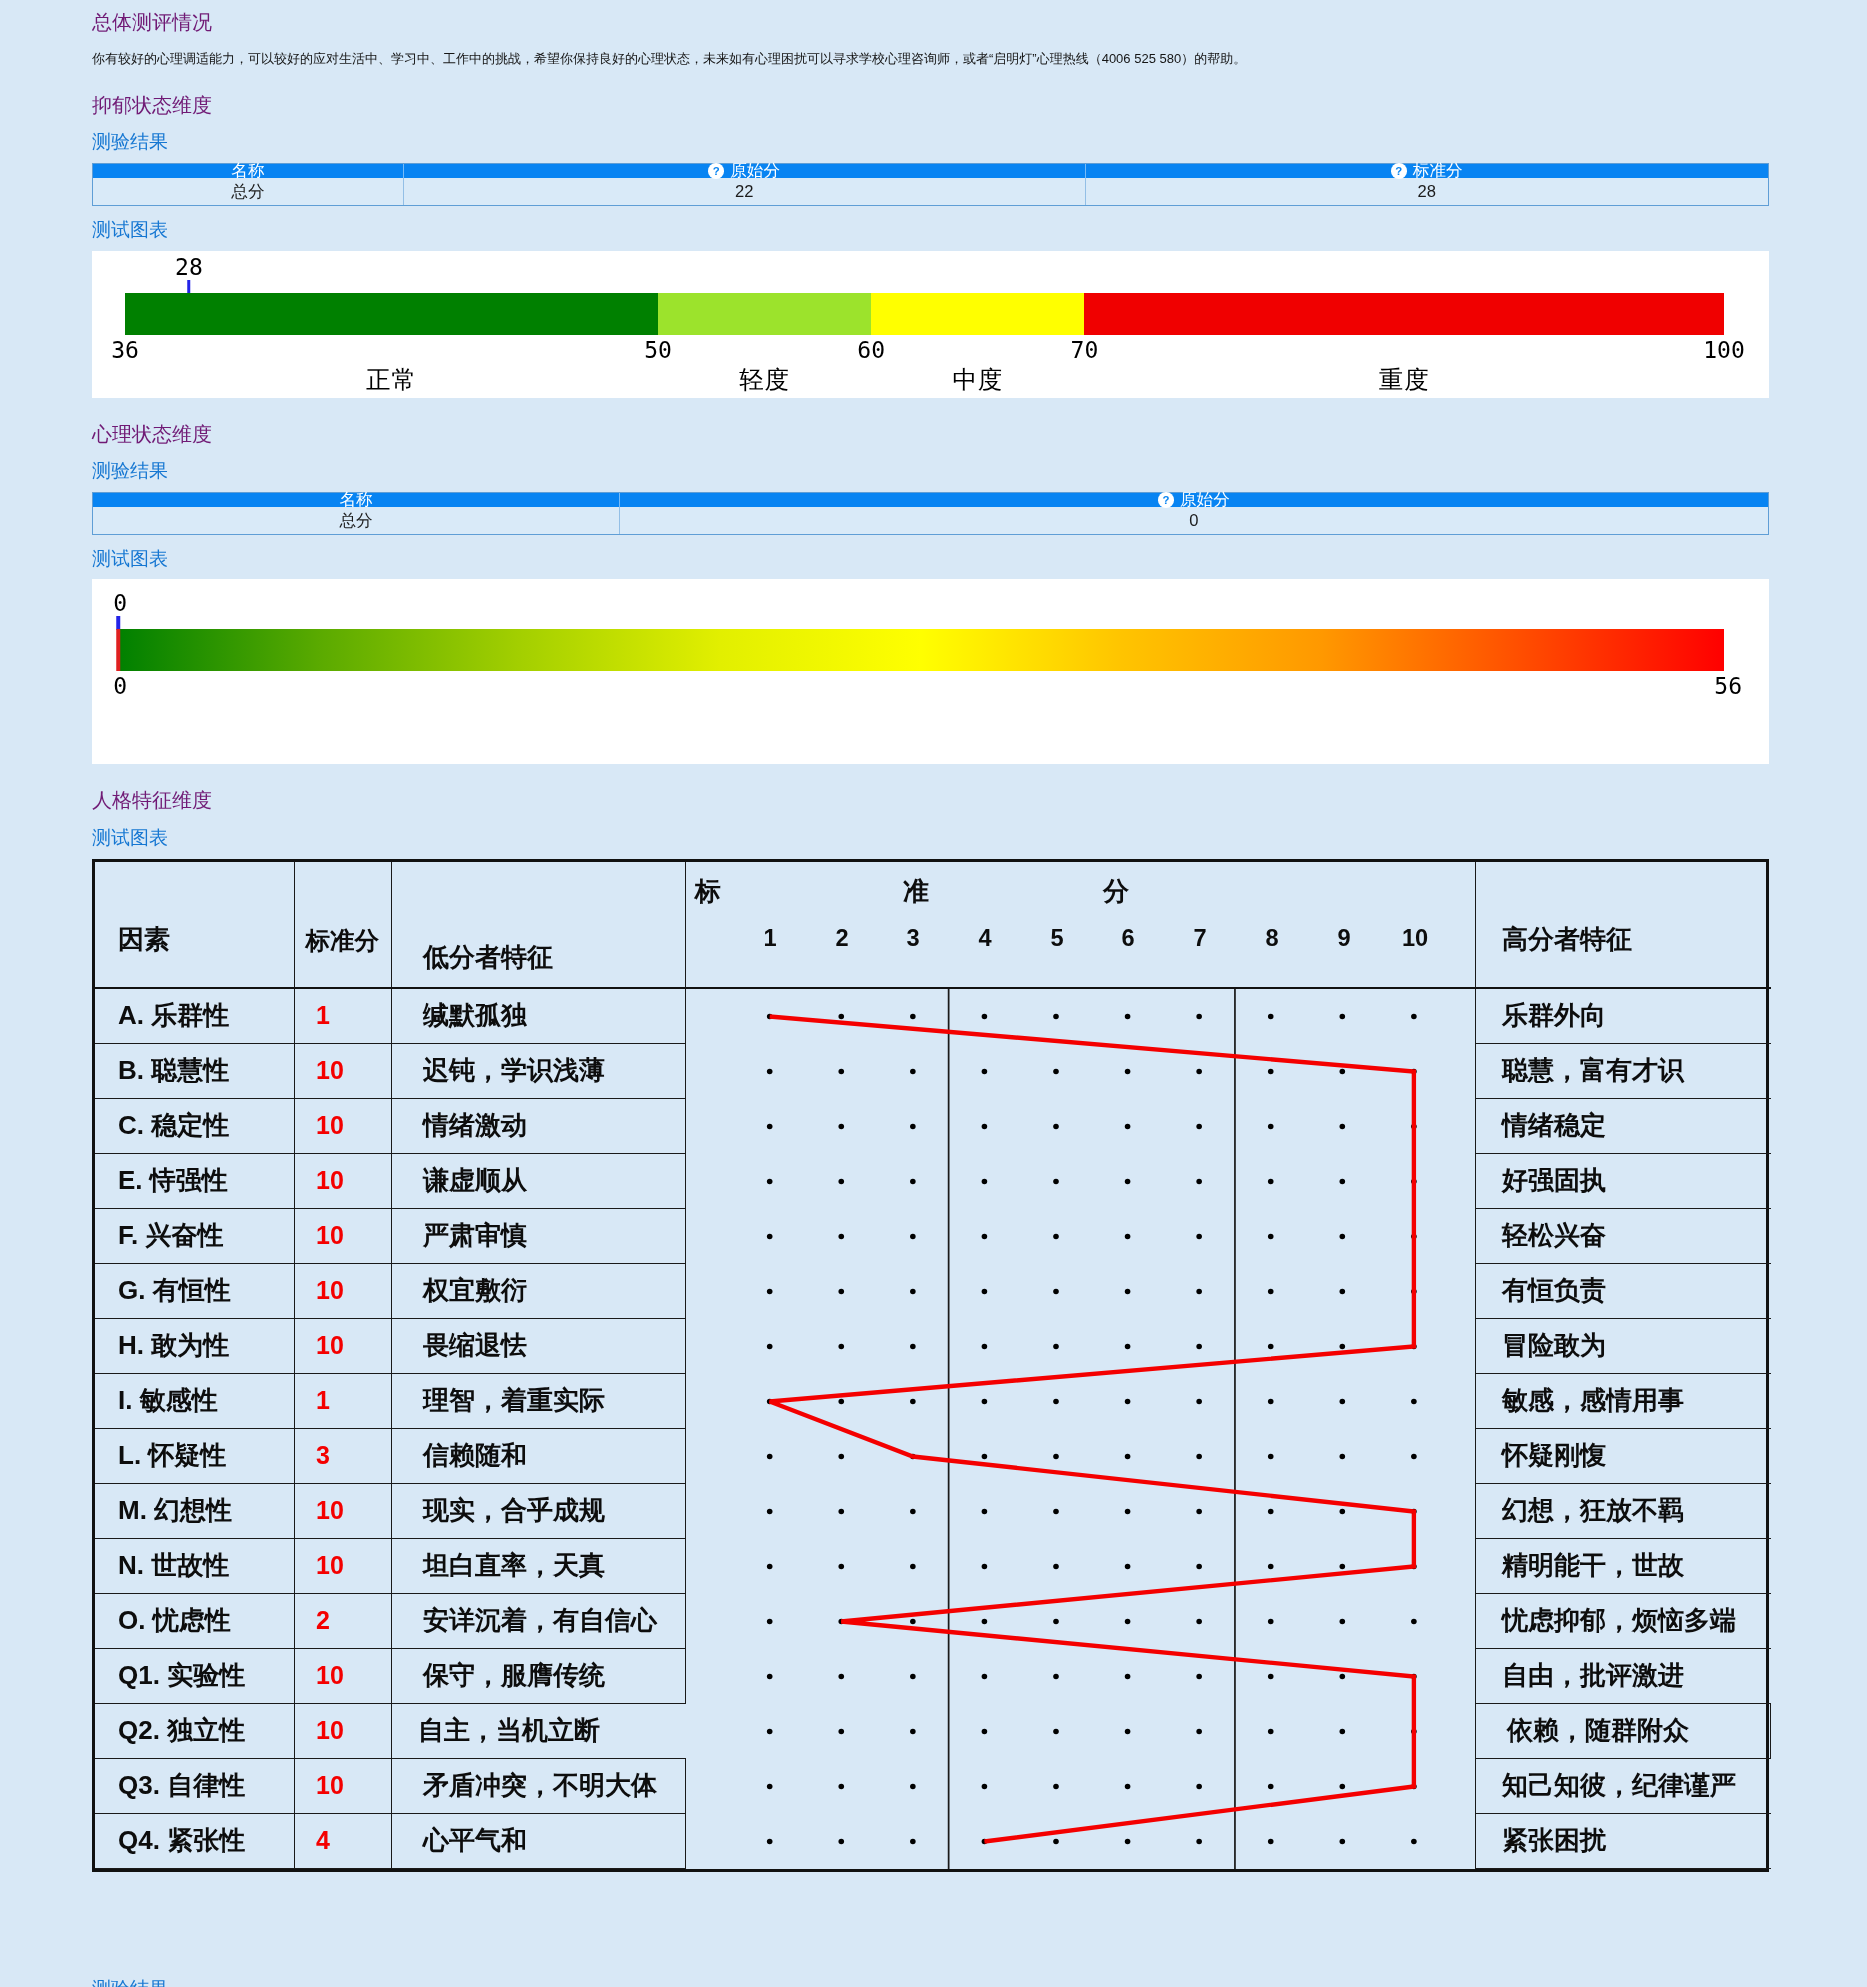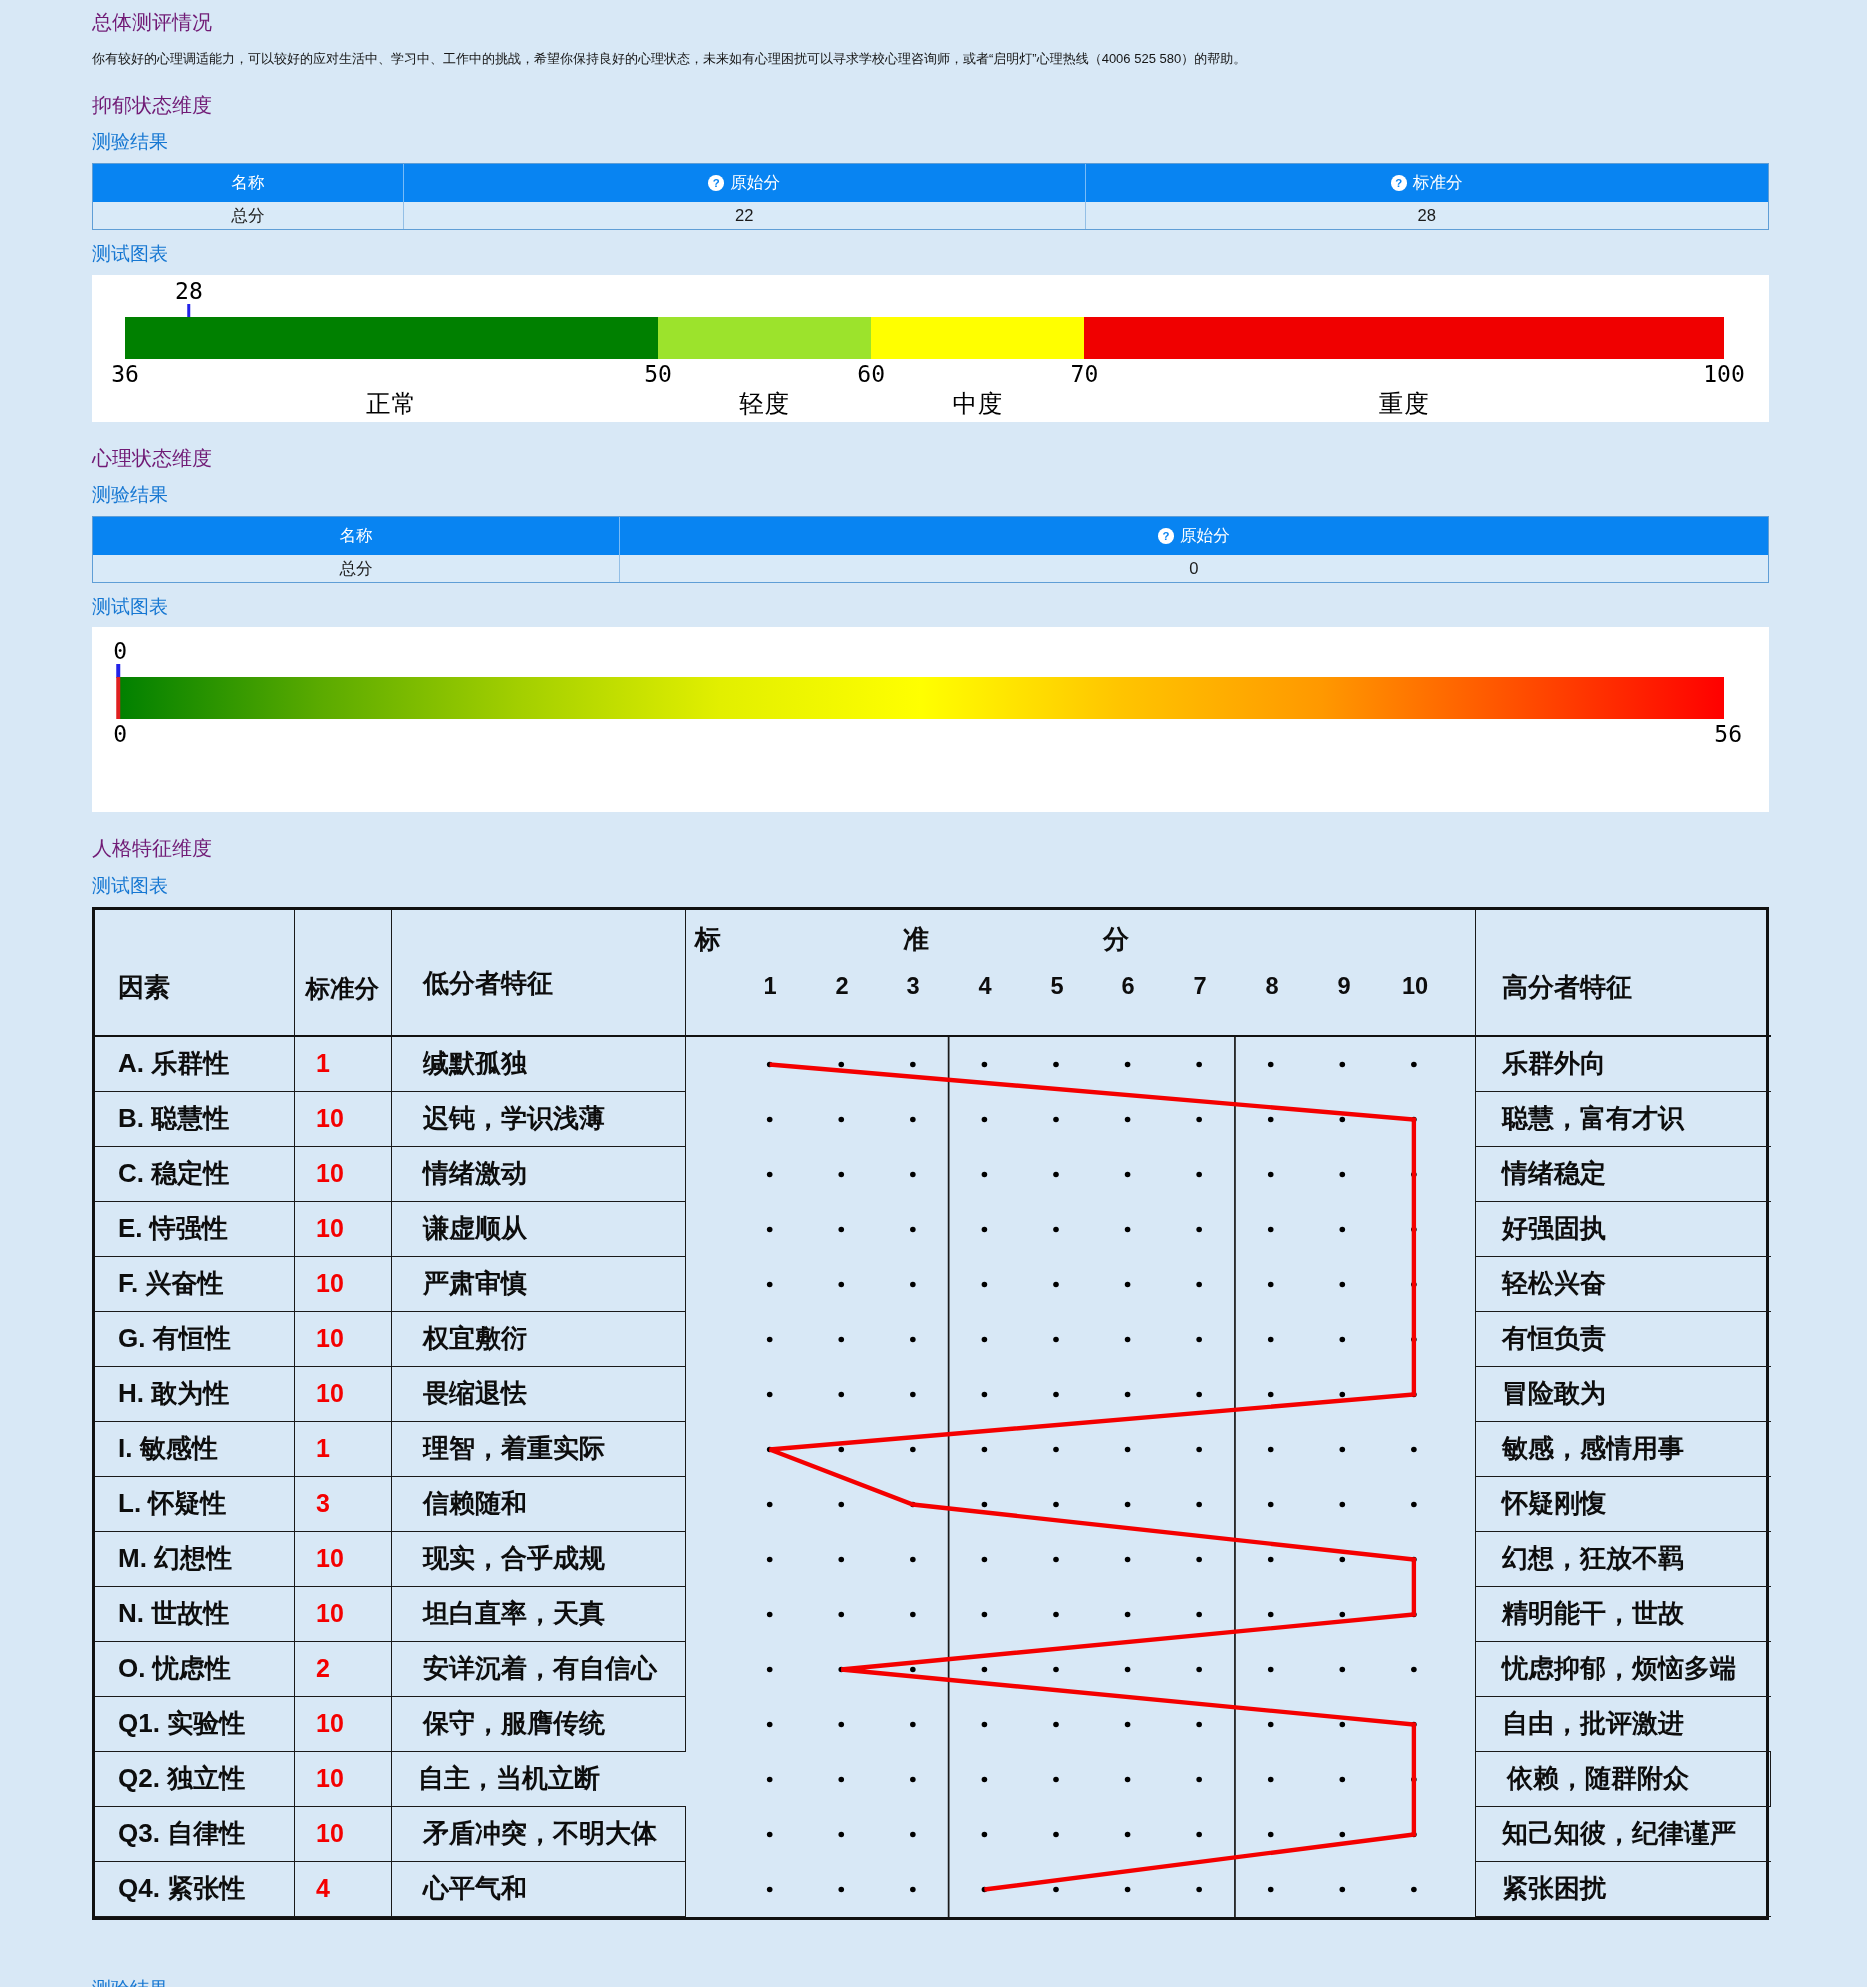--- a/index.html
+++ b/index.html
@@ -8,21 +8,21 @@
   .page { position:relative; width:1867px; height:1988px; overflow:hidden; background:#d8e8f6; padding:8.7px 92px 0 92px; }
 
   .page-title, .section-title { color:#701a75; font-size:20px; font-weight:500; }
   .page-title { margin-bottom:12.2px; }
   .section-title { margin:23px 0 10.5px 0; }
   .overall-desc { font-size:13px; color:#151515; line-height:1.62; margin-bottom:14px; }
   .sec-label { color:#1677d2; font-size:19px; margin:10.5px 0 7.9px 0; }
 
   
   .score-table { width:1677px; border:0.9px solid #5f9ed6; background:#d9eaf8; }
-  .st-header { display:flex; height:38px; background:#0884f2; color:#fff; }
+  .st-header { display:flex; height:14px; background:#0884f2; color:#fff; }
   .st-header .st-cell { border-left:0.9px solid rgba(255,255,255,0.45); }
   .st-header .st-cell:first-child { border-left:none; }
   .st-row { display:flex; height:27px; }
   .st-row .st-cell { border-left:0.9px solid #93bfe6; color:#1b1b1b; }
   .st-row .st-cell:first-child { border-left:none; }
   .st-cell { display:flex; align-items:center; justify-content:center; font-size:16.6px; }
   .t3 .c1 { width:18.5%; } .t3 .c2 { width:40.7%; } .t3 .c3 { width:40.8%; }
   .t2 .c1 { width:31.4%; } .t2 .c2 { width:68.6%; }
   .qicon { display:inline-flex; width:15.7px; height:15.7px; border-radius:50%; background:#fff; color:#0884f2;
            font-weight:bold; font-size:11.4px; align-items:center; justify-content:center; margin-right:6.1px; }
@@ -47,21 +47,21 @@
   .g2-axis-label { position:absolute; top:94px; transform:translateX(-35%); }
 
   
   .pf-table { width:1677px; display:grid; grid-template-columns:200px 97px 294px 790px 295px;
               grid-template-rows:127px repeat(16, 55px); border:3.5px solid #111; background:#d8e8f6;
               font-weight:bold; color:#0d0d0d; }
   .pf-cell { display:flex; align-items:center; font-size:26px; border-right:1.7px solid #1a1a1a; border-bottom:1.7px solid #1a1a1a; overflow:hidden; white-space:nowrap; }
   .pf-head { border-bottom:2.6px solid #111; }
   .pf-h-factor { padding-left:23px; align-items:flex-end; padding-bottom:30px; }
   .pf-h-score { padding-left:10.5px; align-items:flex-end; padding-bottom:30px; font-size:24.5px; }
-  .pf-h-low { padding-left:31px; align-items:flex-end; padding-bottom:34px; }
+  .pf-h-low { padding-left:31px; align-items:flex-end; padding-bottom:12px; }
   .pf-h-grid { position:relative; padding:0; }
   .pf-h-high { padding-left:26px; border-right:none; align-items:flex-end; padding-bottom:30px; }
   .pf-std-char { position:absolute; top:12.2px; font-size:26px; }
   .pf-grid-num { position:absolute; top:63px; transform:translateX(-50%); font-size:23.6px; }
   .pf-factor { padding-left:23px; }
   .pf-score { padding-left:21px; color:#f40000; font-size:25px; }
   .pf-low { padding-left:31px; }
   .pf-high { padding-left:26px; border-right:none; }
   .pf-grid-cell { grid-column:4; grid-row:2 / span 17; border-right:1.7px solid #1a1a1a; border-bottom:none; padding:0; display:block; }
   .pf-grid-cell svg { display:block; width:100%; height:100%; }

